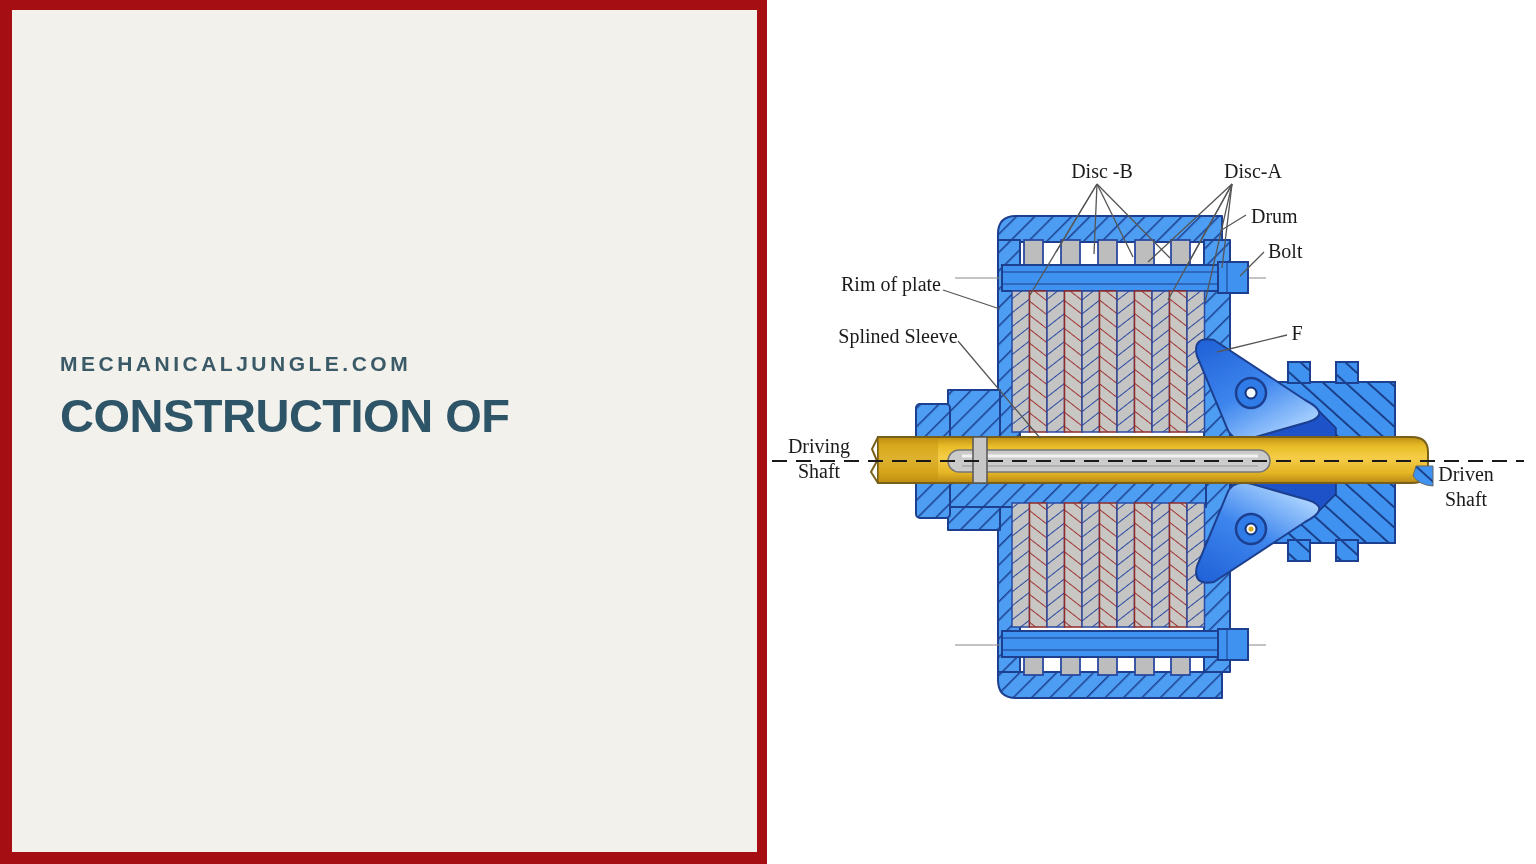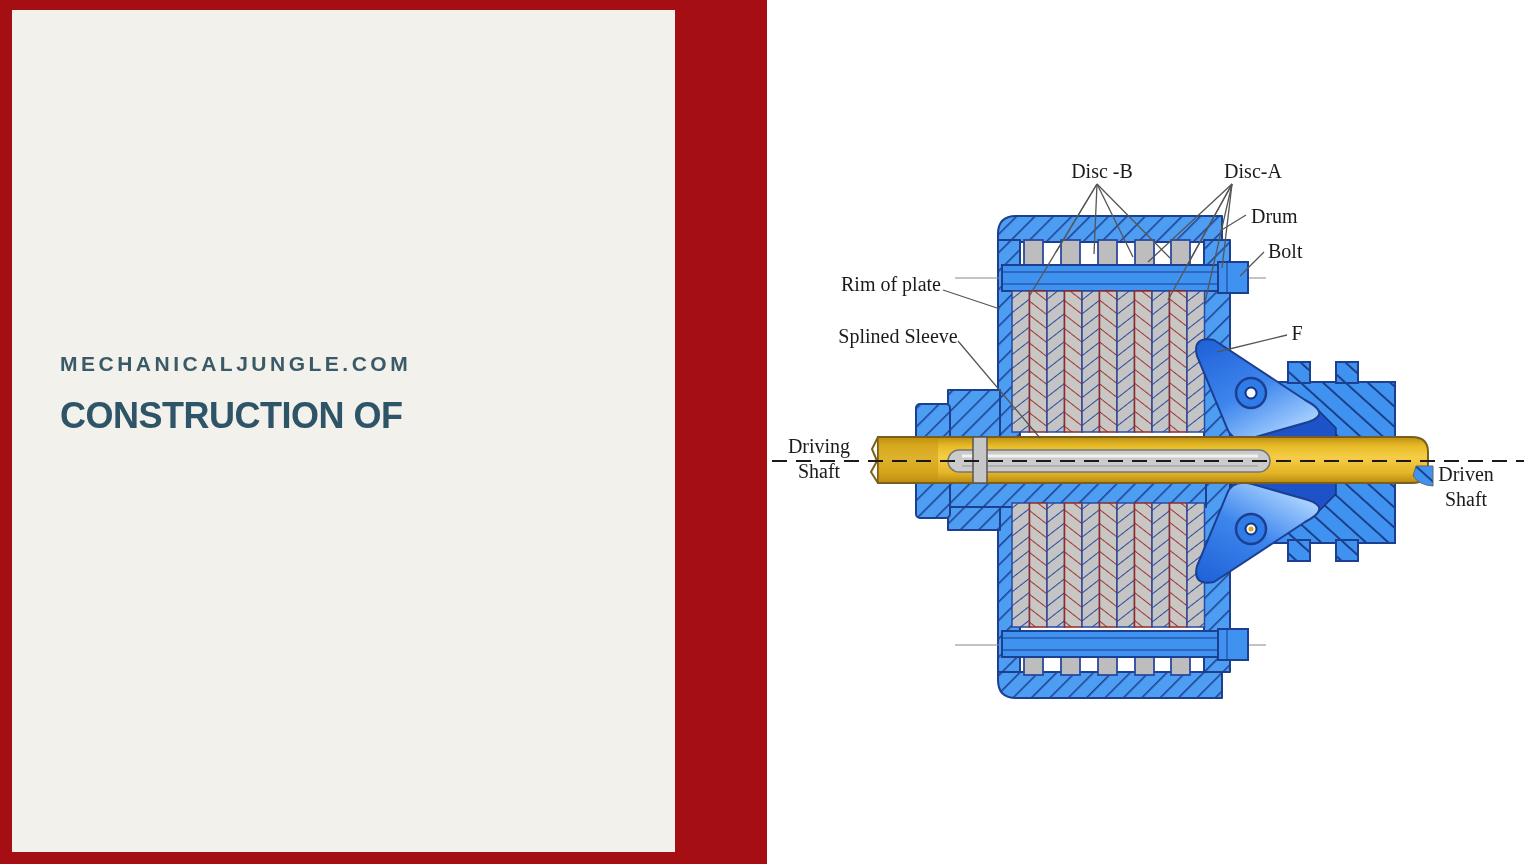--- a/index.html
+++ b/index.html
@@ -1,23 +1,23 @@
 <!DOCTYPE html>
 <html><head>
 <meta charset="utf-8">
 <style>
   html,body{margin:0;padding:0;background:#ffffff;}
   .canvas{position:relative;width:1536px;height:864px;overflow:hidden;background:#ffffff;
           font-family:"Liberation Sans",sans-serif;}
   
   .frame{position:absolute;left:0;top:0;width:767px;height:864px;background:#A50E13;}
-  .panel{position:absolute;left:12px;top:10px;width:663px;height:842px;background:#F2F1EC;}
+  .panel{position:absolute;left:12px;top:10px;width:745px;height:842px;background:#F2F1EC;}
   .textblock{position:absolute;left:48px;top:342px;}
   .brand{font-size:21px;font-weight:bold;letter-spacing:3.5px;color:#3B5A68;}
-  .title{margin-top:15px;font-size:36px;line-height:49px;font-weight:800;
+  .title{margin-top:15px;font-size:47px;line-height:49px;font-weight:800;
          color:#2E5468;letter-spacing:-0.5px;}
   
   .diagram-wrap{position:absolute;left:768px;top:0;width:768px;height:721px;background:#ffffff;}
   svg text{font-family:"Liberation Serif",serif;font-size:20px;fill:#1b1b1b;}
 </style>
 </head>
 <body>
 
 <div class="canvas">
 

